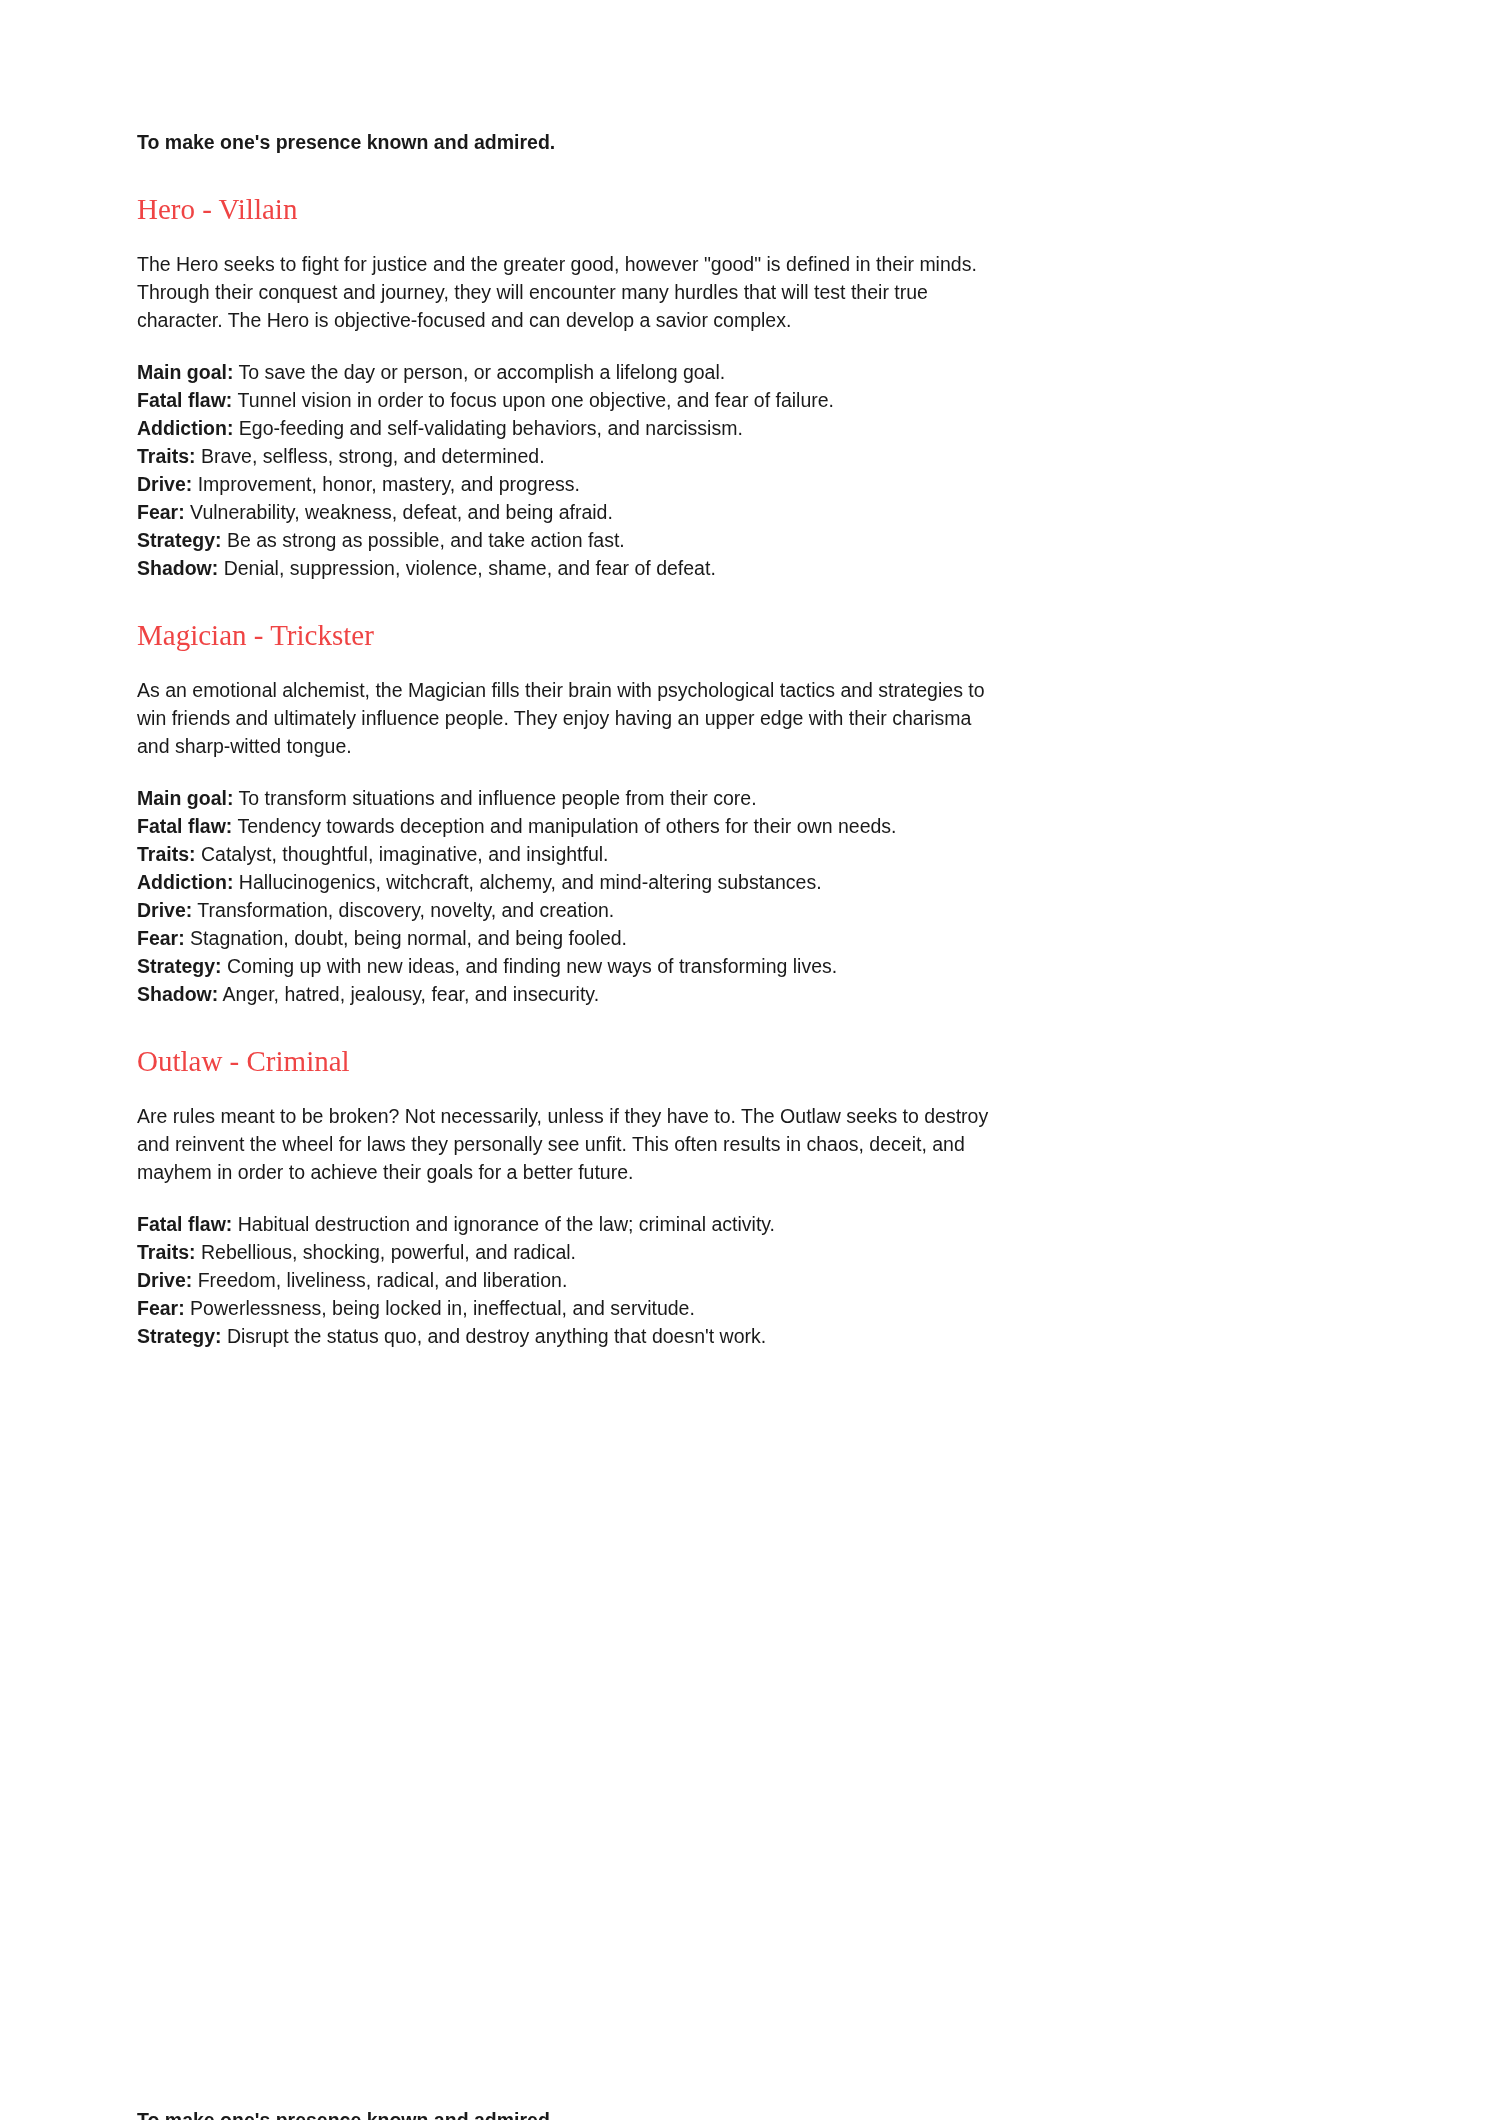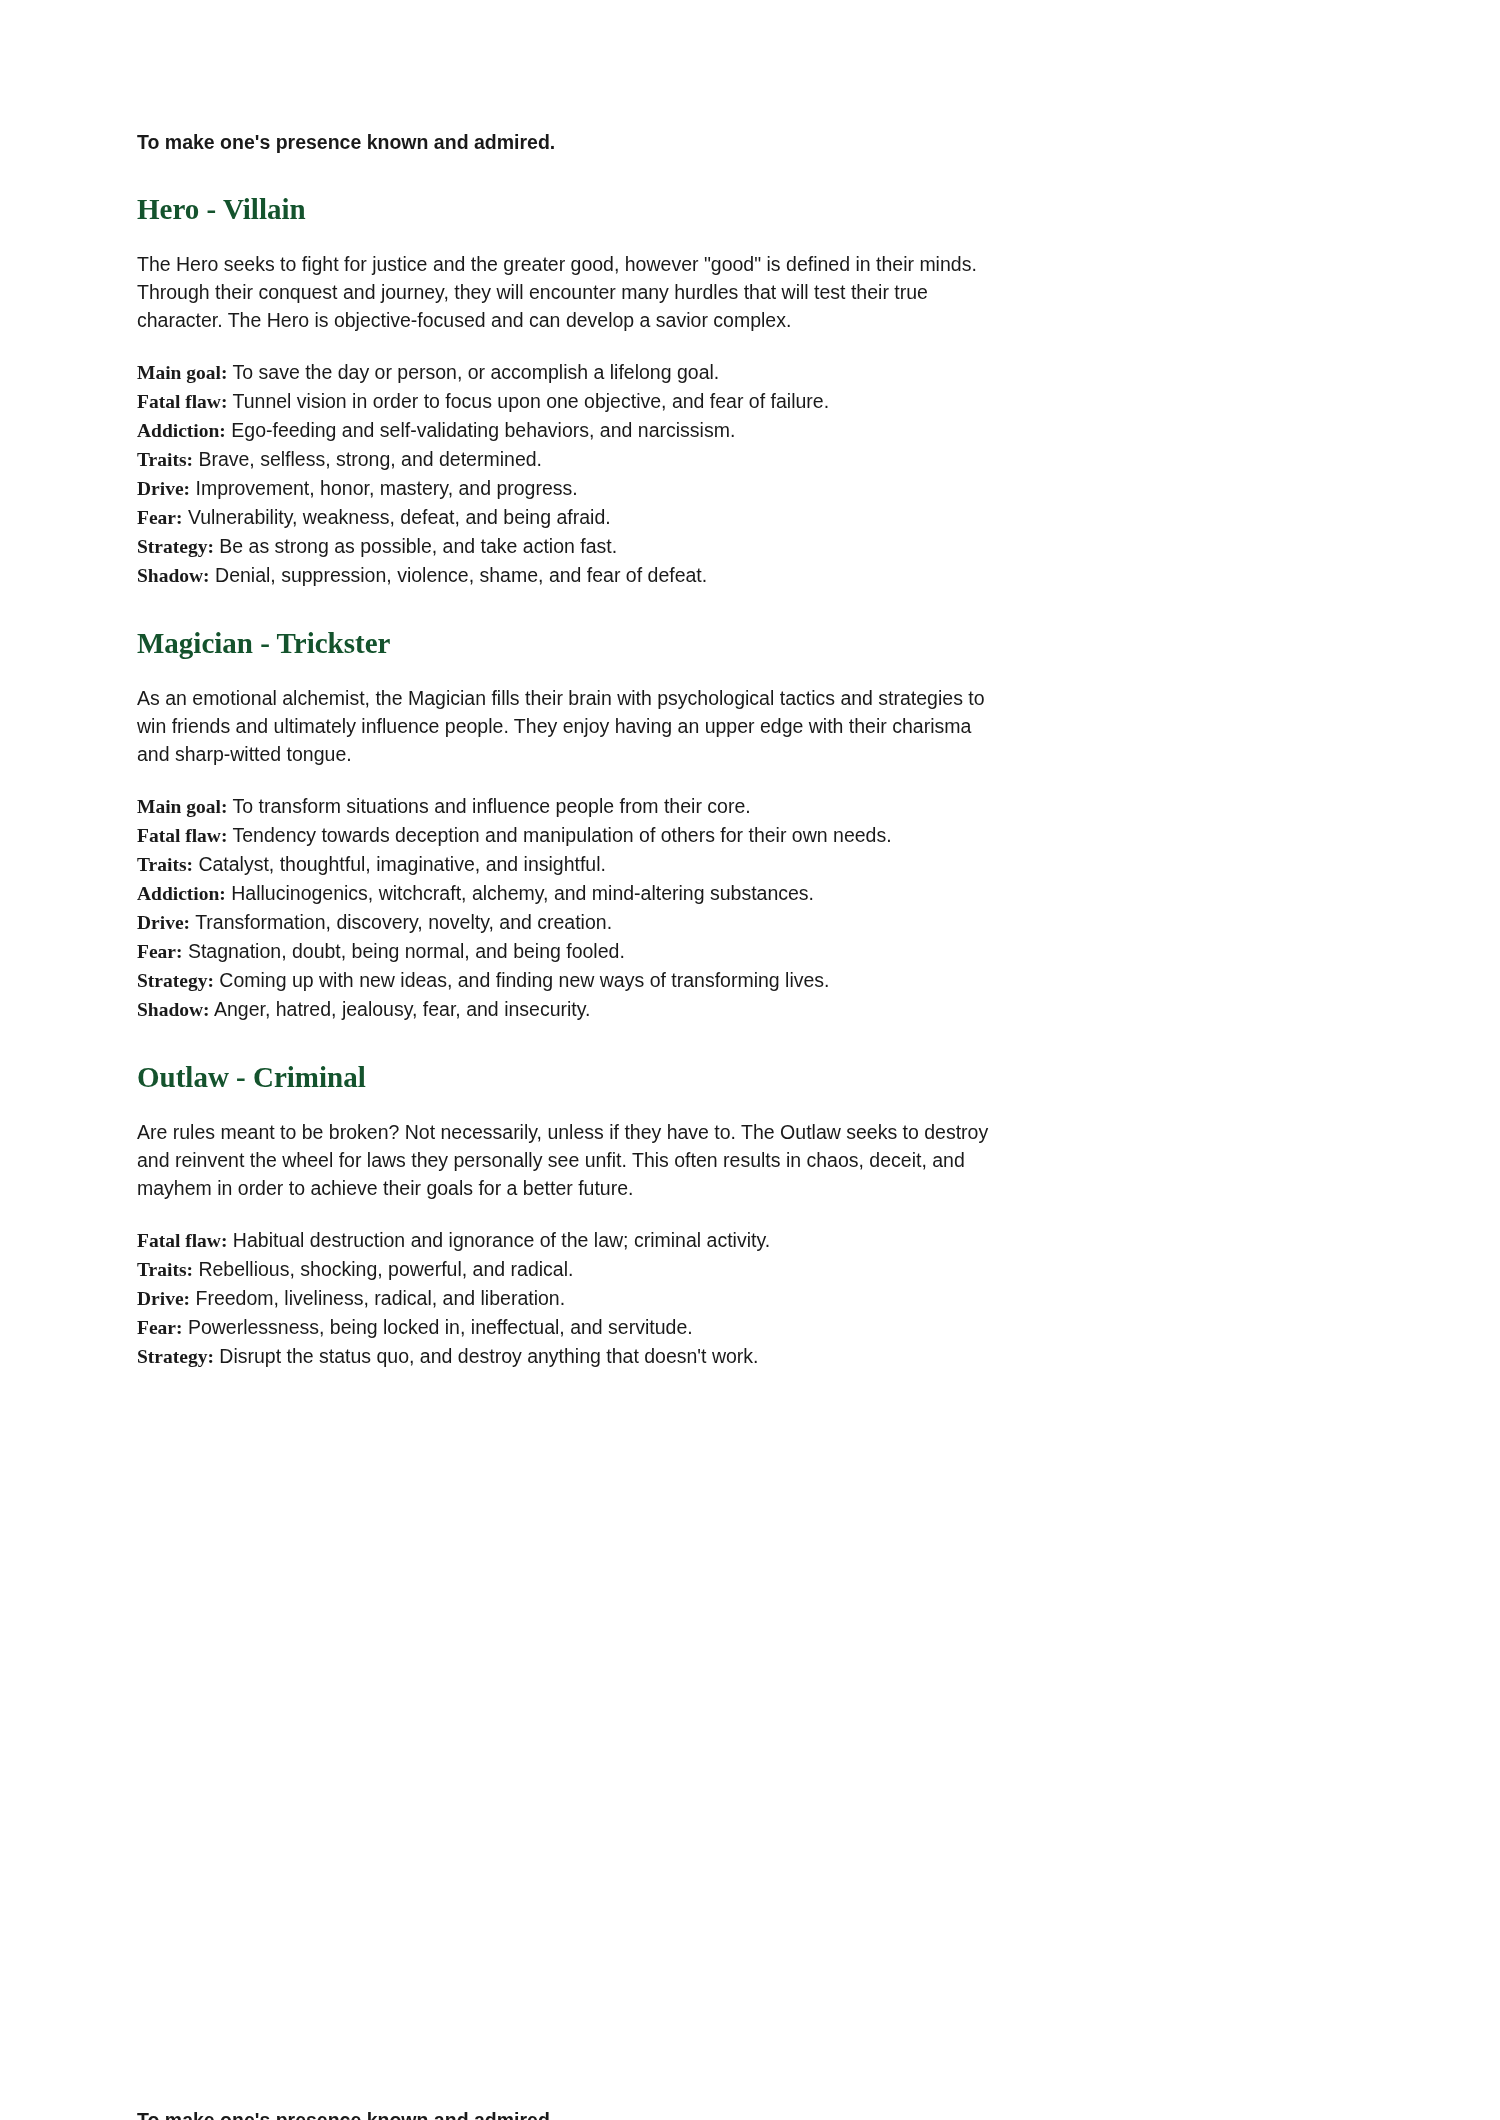--- a/index.html
+++ b/index.html
@@ -22,35 +22,34 @@
   }
   .content {
     width: 852px;
   }
   .tagline {
     margin: 0;
     font-weight: 700;
   }
   .heading {
     font-family: "Liberation Serif", serif;
-    font-weight: 700;
+    font-weight: 400;
     font-size: 29px;
     line-height: 38px;
-    color: #14532d;
+    color: #ef4444;
     margin: 34px 0 22px 0;
   }
   .desc {
     margin: 0 0 24px 0;
   }
   .attrs p {
     margin: 0;
   }
   .attrs strong {
     font-weight: 700;
-    font-family: Liberation Serif, serif;
   }
   .clipped-line {
     position: absolute;
     left: 137px;
     top: 2106px;
     margin: 0;
     font-weight: 700;
     white-space: nowrap;
   }
 </style>

